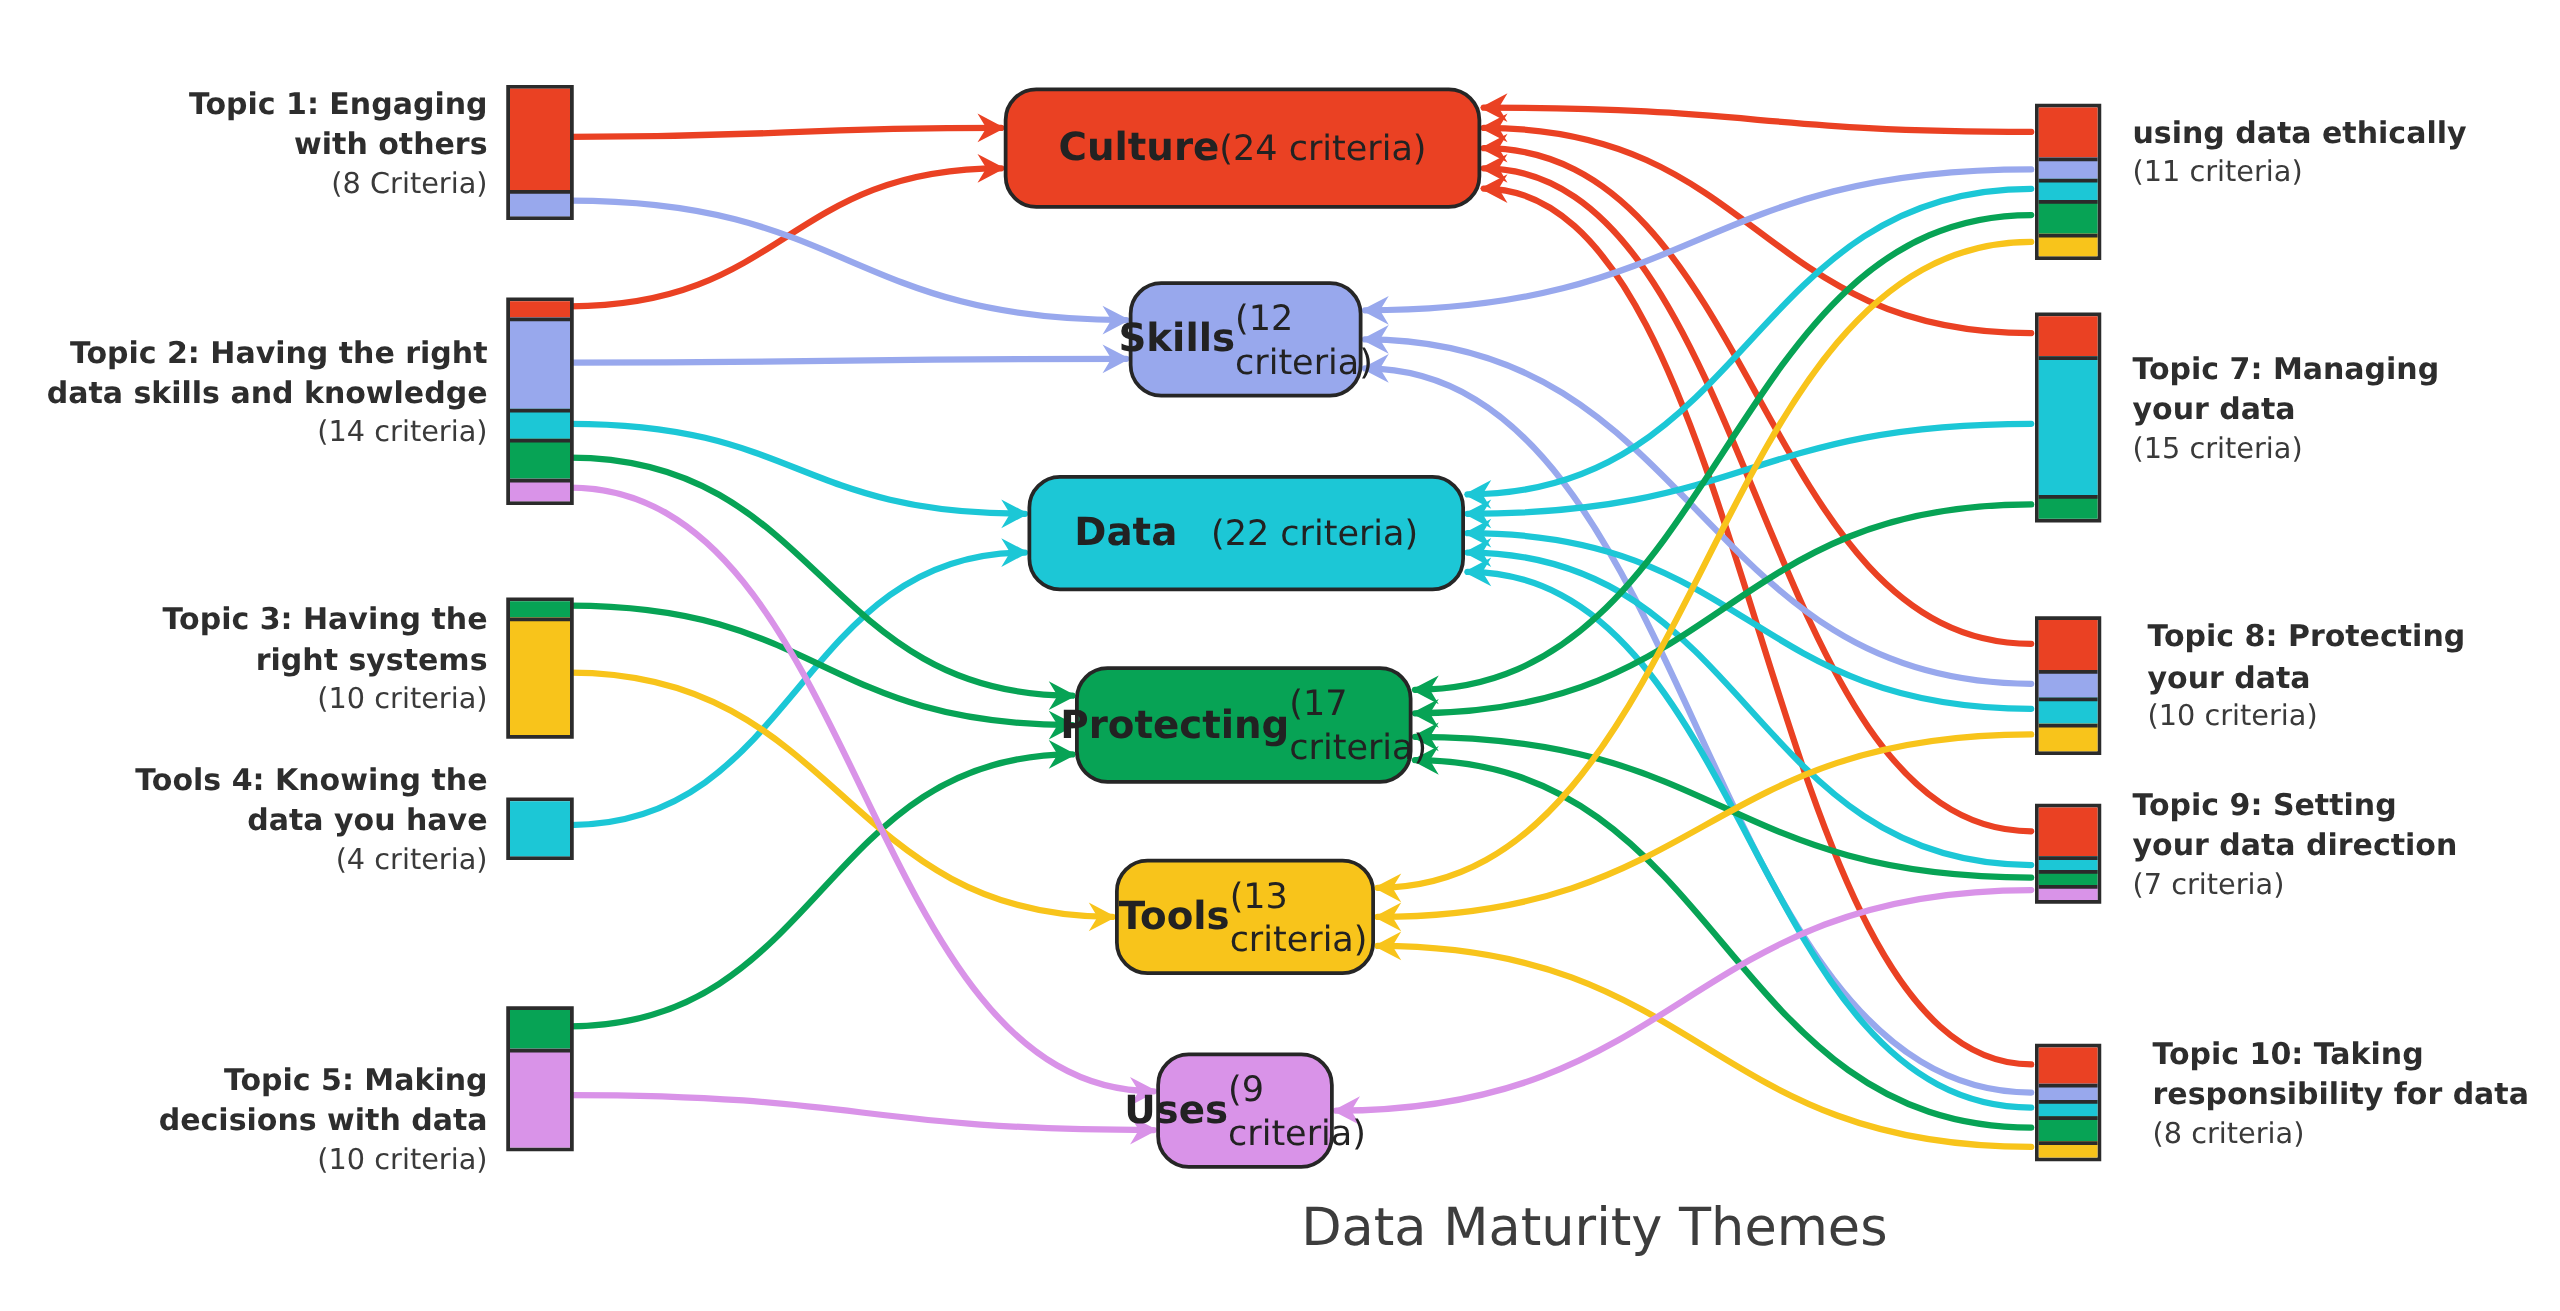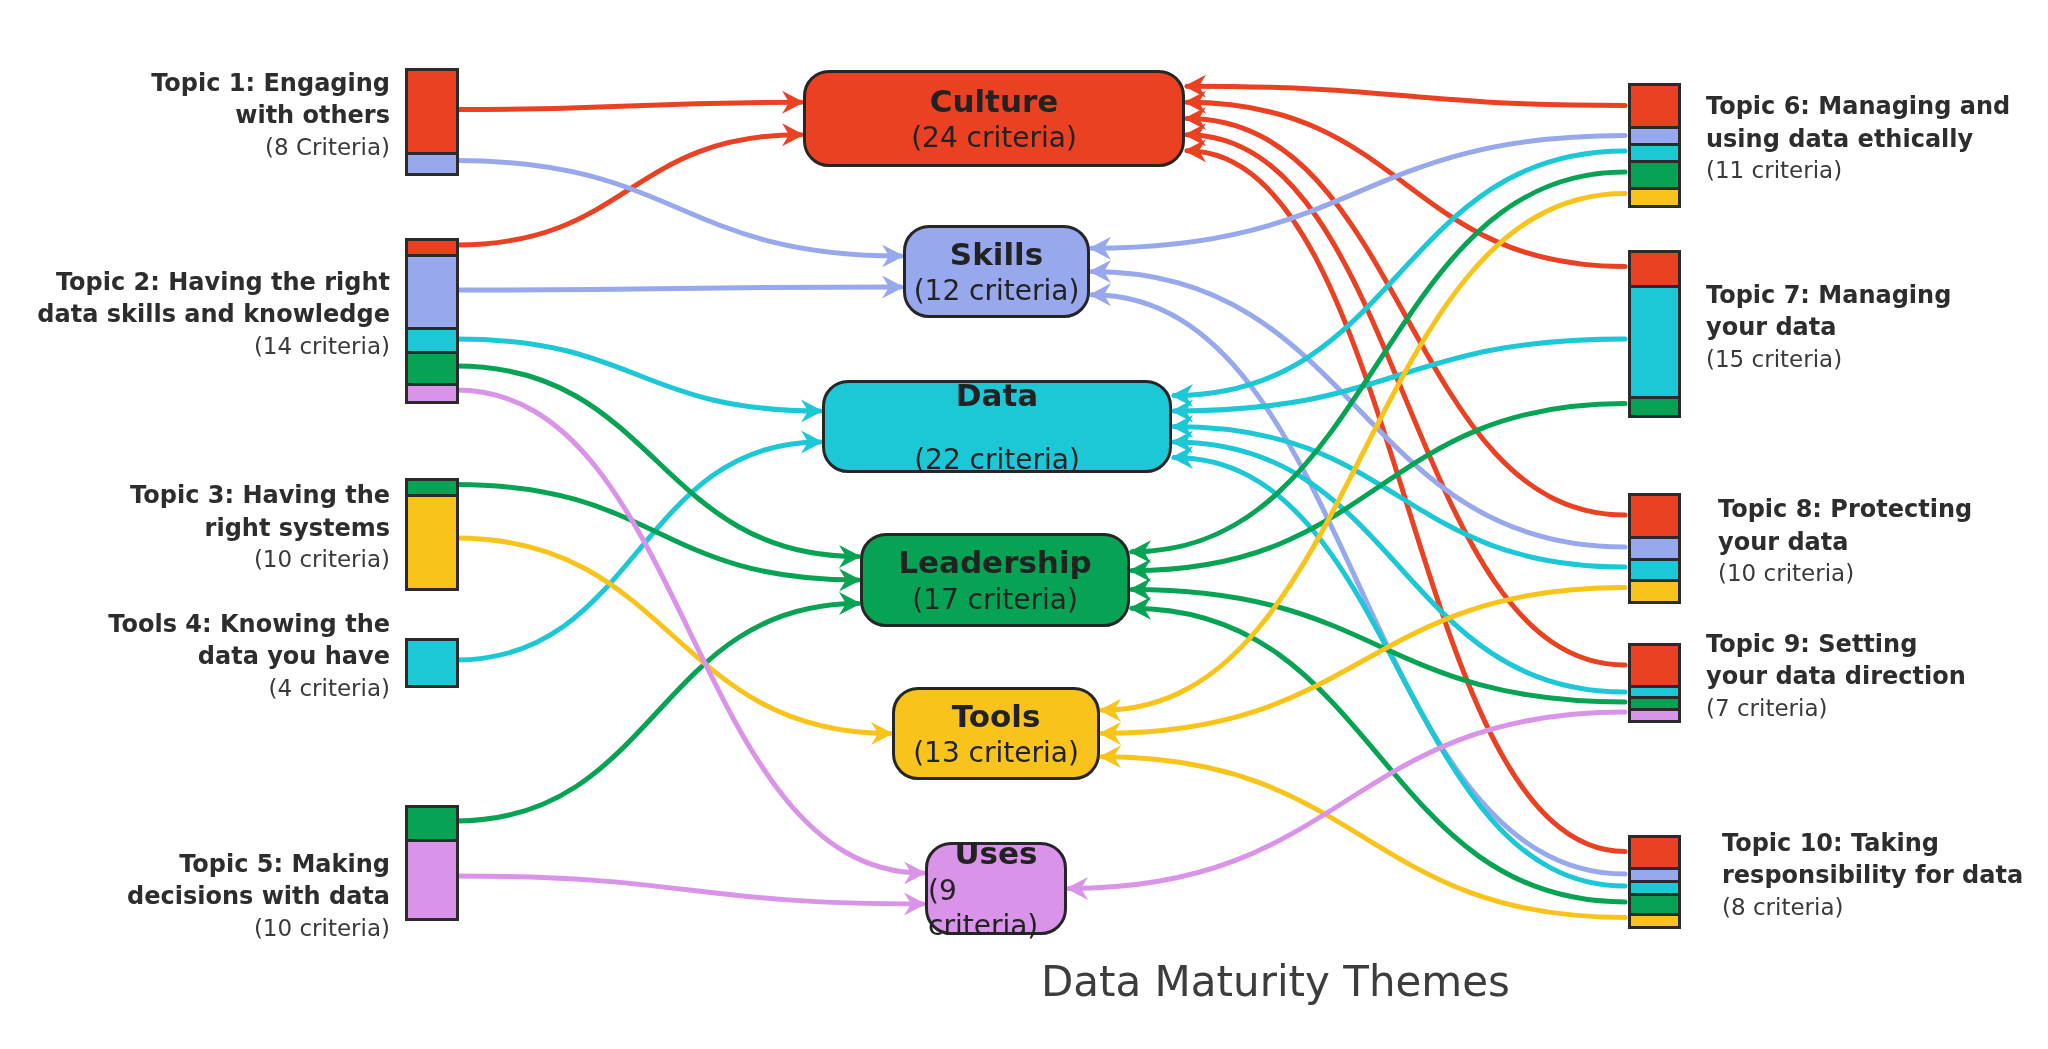--- a/index.html
+++ b/index.html
@@ -4,21 +4,21 @@
 <style>
   html,body{margin:0;padding:0;background:#ffffff;}
   #canvas{
     position:relative;width:2048px;height:1049px;background:#ffffff;overflow:hidden;
     font-family:"DejaVu Sans","Liberation Sans",sans-serif;
   }
   #flow-svg{position:absolute;left:0;top:0;z-index:0;}
   .layer{position:absolute;left:0;top:0;width:100%;height:100%;z-index:1;pointer-events:none;}
   .theme-box{
     position:absolute;border:3px solid #262626;border-radius:26px;
-    display:flex;flex-direction:column;align-items:center;justify-content:center;
+    display:flex;flex-direction:row;align-items:center;justify-content:center;
     box-sizing:border-box;line-height:1.25;
   }
   .theme-name{font-size:31px;font-weight:700;color:#222222;}
   .theme-count{font-size:28px;font-weight:400;color:#222222;}
   .topic-bar{
     position:absolute;box-sizing:content-box;border:3px solid #2b2b2b;
     display:flex;flex-direction:column;
   }
   .bar-segment{width:100%;}
   .bar-segment + .bar-segment{border-top:3px solid #2b2b2b;}
@@ -98,21 +98,21 @@
       </div>
       <div class="theme-box" style="left: 903px; top: 225px; width: 187px; height: 93px; background: rgb(152, 168, 237);">
         <div class="theme-name">Skills</div>
         <div class="theme-count">(12 criteria)</div>
       </div>
       <div class="theme-box" style="left: 822px; top: 380px; width: 350px; height: 93px; background: rgb(28, 199, 214); gap: 27px;">
         <div class="theme-name">Data</div>
         <div class="theme-count">(22 criteria)</div>
       </div>
       <div class="theme-box" style="left: 860px; top: 533px; width: 270px; height: 94px; background: rgb(7, 163, 85);">
-        <div class="theme-name">Leadership</div>
+        <div class="theme-name">Protecting</div>
         <div class="theme-count">(17 criteria)</div>
       </div>
       <div class="theme-box" style="left: 892px; top: 687px; width: 208px; height: 93px; background: rgb(248, 196, 27);">
         <div class="theme-name">Tools</div>
         <div class="theme-count">(13 criteria)</div>
       </div>
       <div class="theme-box" style="left: 925px; top: 842px; width: 142px; height: 93px; background: rgb(217, 147, 232);">
         <div class="theme-name">Uses</div>
         <div class="theme-count">(9 criteria)</div>
       </div>
@@ -168,21 +168,20 @@
     </div>
   <div class="layer right" id="topics-right-layer">
       <div class="topic-bar" style="left: 1628px; top: 83px; width: 47px; height: 119px;">
         <div class="bar-segment" style="flex-grow: 45; background: rgb(234, 65, 35);"></div>
         <div class="bar-segment" style="flex-grow: 15; background: rgb(152, 168, 237);"></div>
         <div class="bar-segment" style="flex-grow: 16; background: rgb(28, 199, 214);"></div>
         <div class="bar-segment" style="flex-grow: 26; background: rgb(7, 163, 85);"></div>
         <div class="bar-segment" style="flex-grow: 17; background: rgb(248, 196, 27);"></div>
       </div>
       <div class="topic-label" style="left: 1706px; width: 330px; top: 90px;">
-        <div class="topic-title">Topic 6: Managing and</div>
         <div class="topic-title">using data ethically</div>
         <div class="topic-count">(11 criteria)</div>
       </div>
       <div class="topic-bar" style="left: 1628px; top: 250px; width: 47px; height: 162px;">
         <div class="bar-segment" style="flex-grow: 33; background: rgb(234, 65, 35);"></div>
         <div class="bar-segment" style="flex-grow: 112; background: rgb(28, 199, 214);"></div>
         <div class="bar-segment" style="flex-grow: 17; background: rgb(7, 163, 85);"></div>
       </div>
       <div class="topic-label" style="left: 1706px; width: 330px; top: 278.5px;">
         <div class="topic-title">Topic 7: Managing</div>

